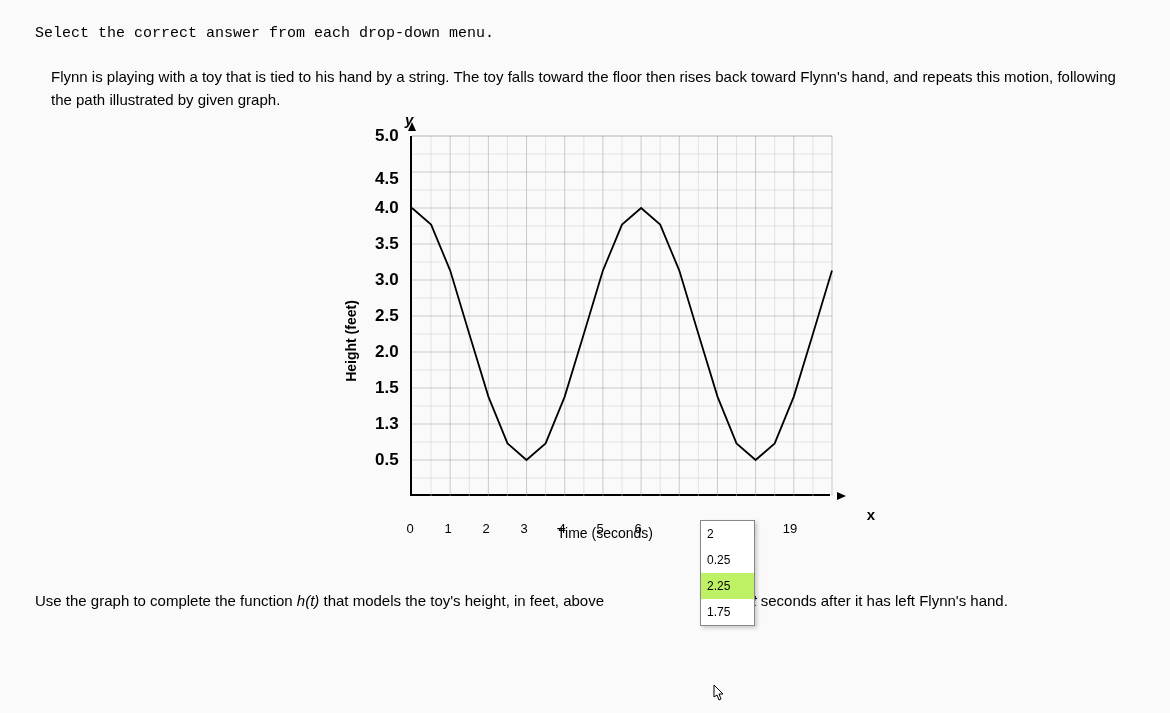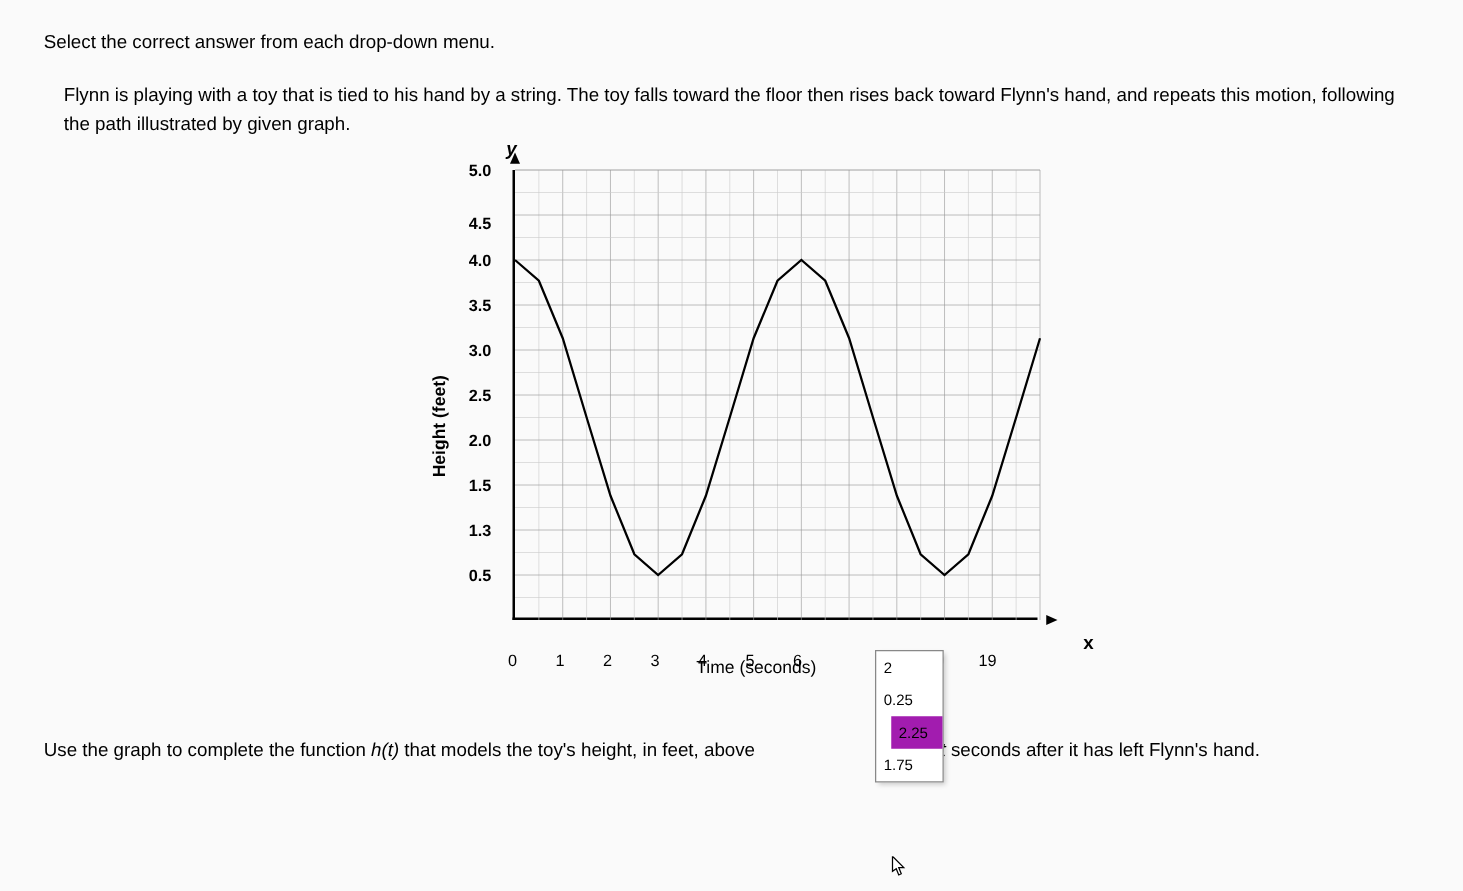--- a/index.html
+++ b/index.html
@@ -7,21 +7,21 @@
       margin: 0;
       padding: 25px 35px;
       font-family: Arial, sans-serif;
       font-size: 15px;
       color: #000;
       background: #fafafa;
       width: 1170px;
       height: 713px;
       position: relative;
     }
-    .instruction { margin-bottom: 24px; }
+    .instruction { margin-bottom: 24px; font-family: Liberation Mono, monospace; }
     .problem-text { margin-bottom: 20px; line-height: 1.5; margin-left: 16px; }
     .chart-area {
       position: relative;
       margin-left: 320px;
       margin-top: 10px;
       width: 500px;
       height: 420px;
     }
     .y-axis-label {
       position: absolute;
@@ -58,21 +58,21 @@
       left: 55px;
       top: 5px;
       width: 420px;
       height: 360px;
       border-left: 2px solid #000;
       border-bottom: 2px solid #000;
     }
     .y-tick {
       position: absolute;
       left: 20px;
-      font-size: 13px;
+      font-size: 17px;
       font-weight: bold;
       transform: translateY(-50%);
     }
     .x-tick {
       position: absolute;
       bottom: 15px;
       font-size: 13px;
       transform: translateX(-50%);
     }
     .completion-text {
@@ -105,22 +105,21 @@
       border: 1px solid #888;
       box-shadow: 2px 2px 4px rgba(0,0,0,0.2);
       font-size: 12px;
       z-index: 10;
     }
     .dropdown-open .opt {
       padding: 6px 6px;
       cursor: pointer;
     }
     .dropdown-open .opt.highlight {
-      background: #a21caf;
-      margin-left: 12px;
+      background: #bef264;
     }
     .cursor-icon {
       position: absolute;
       left: 710px;
       top: 685px;
       font-size: 14px;
     }
   </style>
 </head>
 <body>

